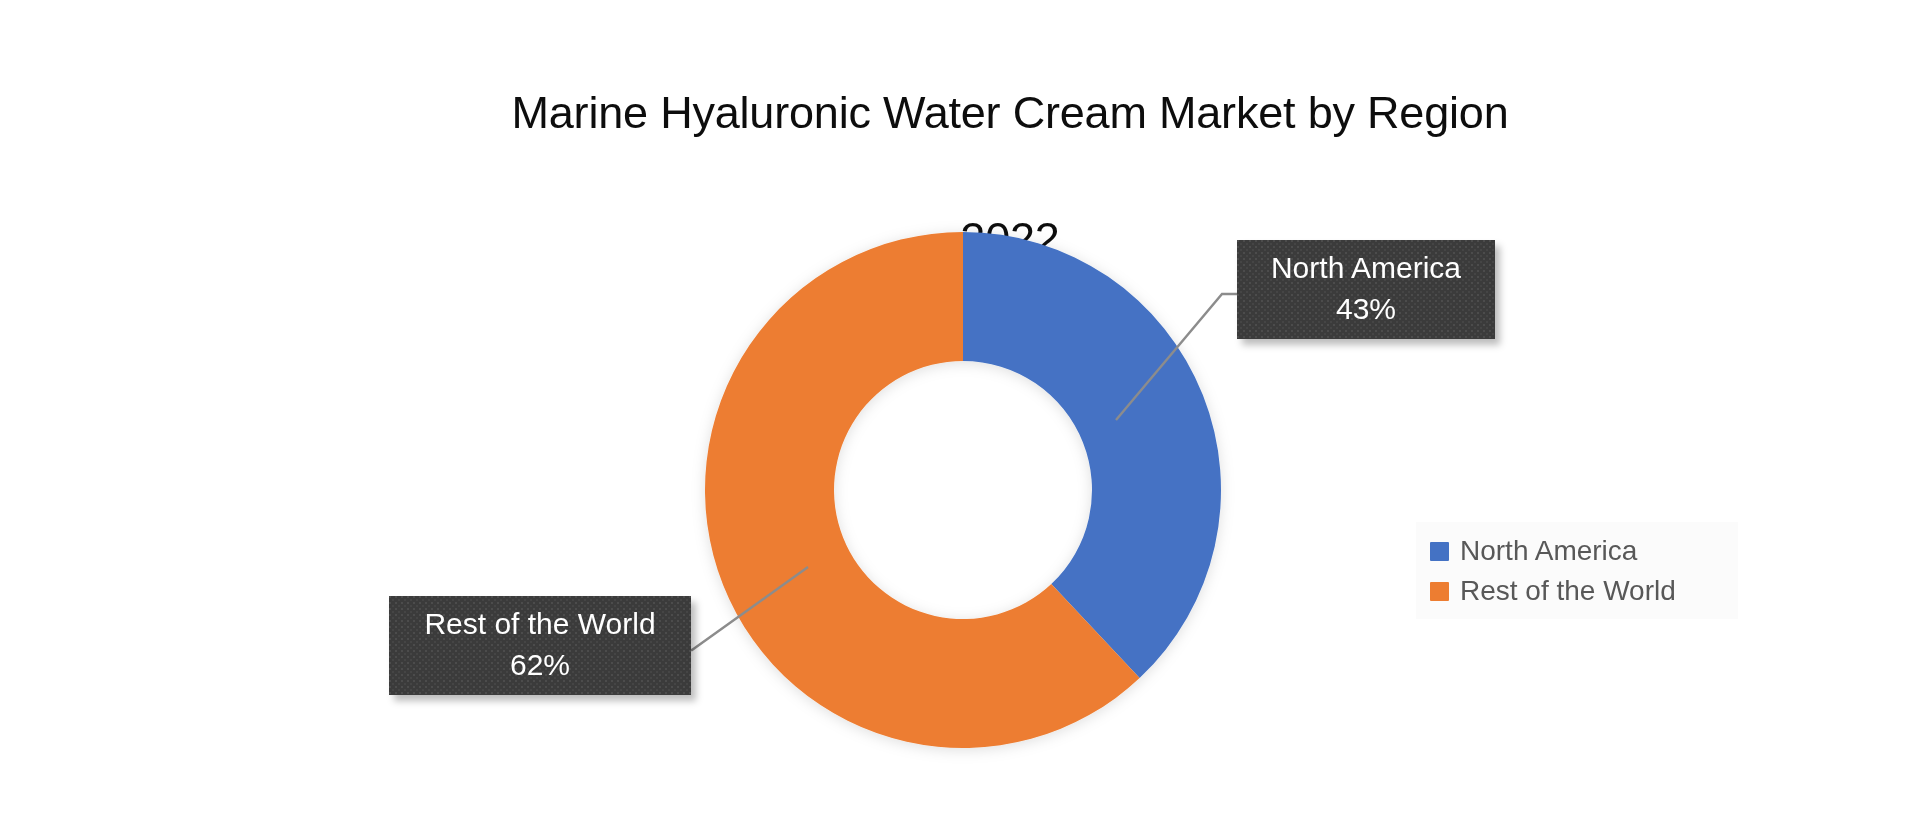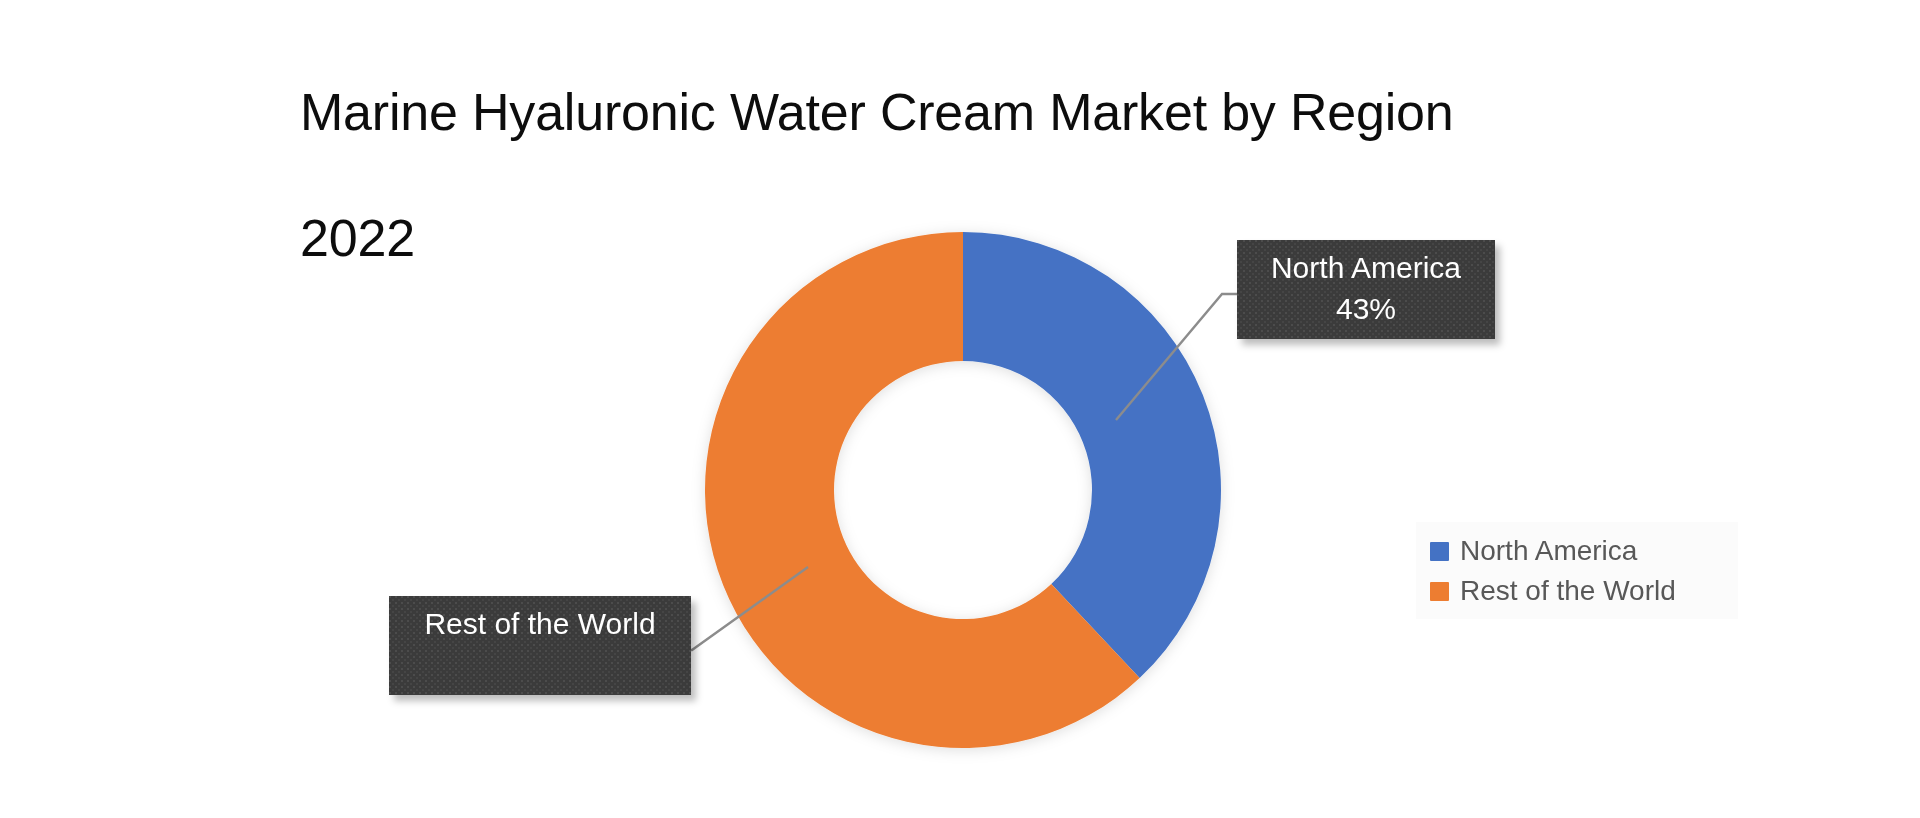--- a/index.html
+++ b/index.html
@@ -26,23 +26,23 @@
     height: 818px;
     background: #ffffff;
   }
 
   
   #chart-title {
     position: absolute;
     left: 300px;
     top: 18px;
     width: 1420px;
-    text-align: left;
+    text-align: center;
     color: #0d0d0d;
-    font-size: 52px;
+    font-size: 45px;
     line-height: 63px;
     font-weight: 400;
     letter-spacing: -0.2px;
     white-space: pre-line;
     font-family: "Liberation Sans", sans-serif;
   }
   #chart-title .title-line {
     display: block;
   }
 
@@ -171,20 +171,21 @@
     <polyline points="808,567 692,650 672,650" fill="none" stroke="#8C8C8C" stroke-width="2.4"></polyline>
   </svg>
 
   <div class="callout" id="callout-north-america">
     <span class="callout-line">North America</span>
     <span class="callout-line">43%</span>
   </div>
 
   <div class="callout" id="callout-rest-of-world">
     <span class="callout-line">Rest of the World</span>
+    <span class="callout-line">62%</span>
   </div>
 
   <div id="chart-legend">
     <div class="legend-item">
       <span class="legend-swatch" id="legend-swatch-0" style="background: rgb(68, 114, 196);"></span>
       <span class="legend-label">North America</span>
     </div>
     <div class="legend-item">
       <span class="legend-swatch" id="legend-swatch-1" style="background: rgb(237, 125, 49);"></span>
       <span class="legend-label">Rest of the World</span>

